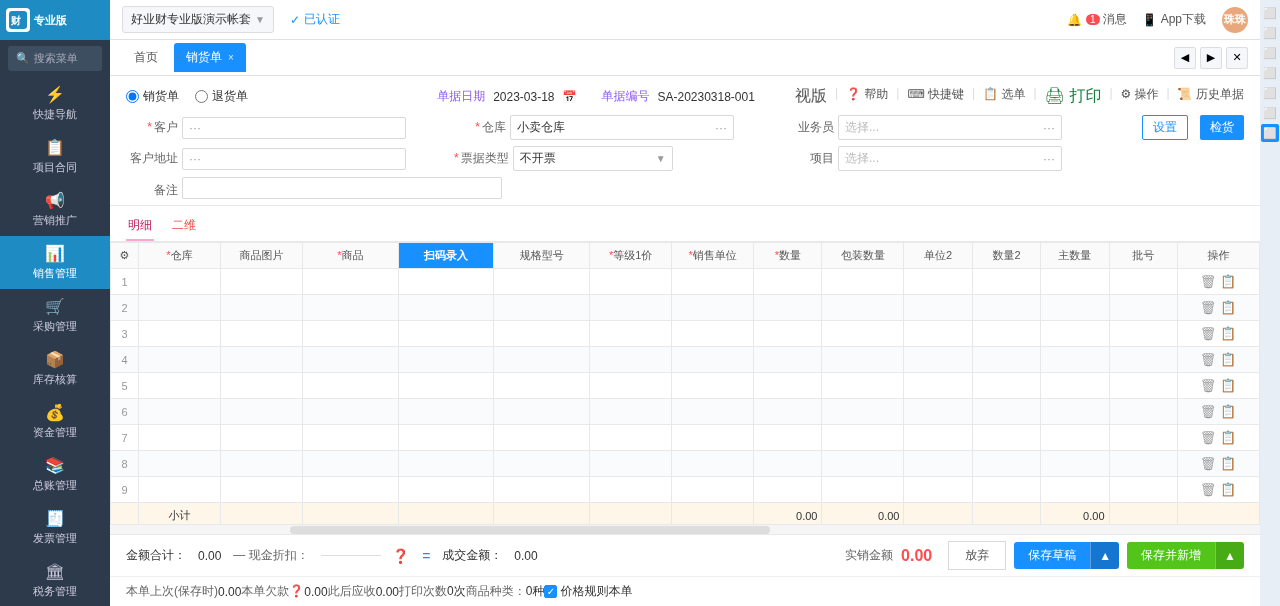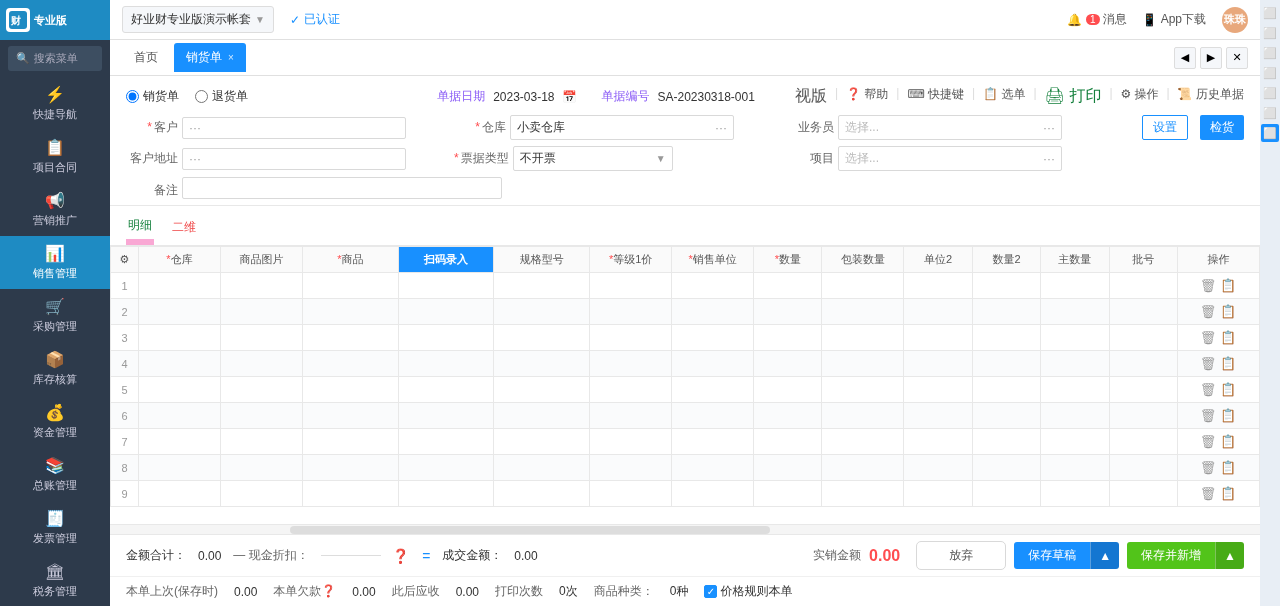--- a/index.html
+++ b/index.html
@@ -55,21 +55,21 @@
     .right-actions { margin-left: auto; display: flex; gap: 12px; }
     .btn-set { background: #fff; border: 1px solid #1890ff; color: #1890ff; padding: 3px 10px; border-radius: 2px; cursor: pointer; font-size: 12px; }
     .btn-add { background: #1890ff; border: none; color: #fff; padding: 3px 10px; border-radius: 2px; cursor: pointer; font-size: 12px; }
     .remarks-row { display: flex; align-items: flex-end; gap: 4px; }
     .remarks-input { border: 1px solid #d9d9d9; border-radius: 2px; padding: 3px 6px; font-size: 12px; width: 320px; }
 
     
     .table-section { flex: 1; display: flex; flex-direction: column; overflow: hidden; background: #fff; margin: 0; }
     .table-tabs { display: flex; align-items: center; padding: 6px 16px 0; gap: 16px; border-bottom: 1px solid #e8e8e8; }
     .table-tab { padding: 5px 2px; font-size: 12px; cursor: pointer; color: #ef4444; border-bottom: 2px solid transparent; }
-    .table-tab.active { color: #15803d; border-bottom: 6px solid #f9a8d4; }
+    .table-tab.active { color: #be185d; border-bottom: 2px solid #f9a8d4; }
     .table-wrap { flex: 1; overflow: auto; position: relative; }
     table { width: 100%; border-collapse: collapse; font-size: 11px; }
     table thead tr { background: #fafafa; }
     table thead th { border: 1px solid #e8e8e8; padding: 5px 4px; text-align: center; font-weight: normal; color: #555; white-space: nowrap; position: sticky; top: 0; background: #fafafa; z-index: 2; }
     table thead th.blue-btn { background: #1890ff; color: #fff; cursor: pointer; font-weight: bold; }
     table tbody tr { height: 26px; }
     table tbody tr:nth-child(even) { background: #fafbfc; }
     table tbody td { border: 1px solid #e8e8e8; padding: 3px 4px; text-align: center; color: #333; }
     table tbody td.row-num { color: #999; width: 28px; }
     .subtotal-row { background: #fdf6e9 !important; }
@@ -77,26 +77,26 @@
     .action-icons { display: flex; gap: 4px; justify-content: center; }
     .action-icon { cursor: pointer; color: #999; font-size: 13px; }
     .gear-col { width: 28px; }
     .scrollbar-area { height: 10px; background: #f5f5f5; border-top: 1px solid #e8e8e8; position: relative; overflow: hidden; }
     .scrollbar-track { height: 8px; background: #ddd; border-radius: 4px; position: absolute; top: 1px; left: 180px; width: 480px; }
 
     
     .footer { background: #fff; border-top: 1px solid #e8e8e8; }
     .footer-top { display: flex; align-items: center; padding: 6px 16px; gap: 12px; font-size: 12px; color: #333; border-bottom: 1px solid #f0f0f0; }
     .footer-bottom { display: flex; align-items: center; padding: 6px 16px; gap: 16px; font-size: 12px; }
-    .footer-info { display: flex; gap: 16px; align-items: center; }
+    .footer-info { display: flex; align-items: center; }
     .footer-label { color: #666; }
     .footer-value { color: #333; font-weight: 500; }
     .actual-amount-label { color: #666; }
     .actual-amount-value { color: #ff4d4f; font-size: 16px; font-weight: bold; margin-right: 8px; }
-    .btn-abandon { background: #fff; border: 1px solid #d9d9d9; padding: 5px 32px; border-radius: 5px; cursor: pointer; font-size: 12px; color: #555; }
+    .btn-abandon { background: #fff; border: 1px solid #d9d9d9; padding: 5px 16px; border-radius: 0; cursor: pointer; font-size: 12px; color: #555; }
     .btn-save-draft { background: #1890ff; border: none; color: #fff; padding: 5px 14px; border-radius: 3px 0 0 3px; cursor: pointer; font-size: 12px; }
     .btn-save-draft-arrow { background: #1476d1; border: none; color: #fff; padding: 5px 8px; border-radius: 0 3px 3px 0; cursor: pointer; font-size: 12px; border-left: 1px solid rgba(255,255,255,0.3); }
     .btn-save-new { background: #52c41a; border: none; color: #fff; padding: 5px 14px; border-radius: 3px 0 0 3px; cursor: pointer; font-size: 12px; }
     .btn-save-new-arrow { background: #47ab16; border: none; color: #fff; padding: 5px 8px; border-radius: 0 3px 3px 0; cursor: pointer; font-size: 12px; border-left: 1px solid rgba(255,255,255,0.3); }
     .checkbox-item { display: flex; align-items: center; gap: 3px; cursor: pointer; }
     .cb { width: 13px; height: 13px; border: 1px solid #1890ff; border-radius: 2px; background: #1890ff; display: flex; align-items: center; justify-content: center; }
     .cb-check { color: #fff; font-size: 10px; }
 
     
     .right-panel { width: 20px; background: #e8eef5; display: flex; flex-direction: column; align-items: center; padding: 4px 0; gap: 2px; flex-shrink: 0; }
@@ -524,20 +524,37 @@
               <td></td>
               <td></td>
               <td></td>
               <td>
                 <div class="action-icons">
                   <span class="action-icon">🗑</span>
                   <span class="action-icon">📋</span>
                 </div>
               </td>
             </tr>
+          <tr class="subtotal-row">
+            <td colspan="1"></td>
+            <td>小计</td>
+            <td></td>
+            <td></td>
+            <td></td>
+            <td></td>
+            <td></td>
+            <td></td>
+            <td style="text-align:right;">0.00</td>
+            <td style="text-align:right;">0.00</td>
+            <td></td>
+            <td></td>
+            <td style="text-align:right;">0.00</td>
+            <td></td>
+            <td></td>
+          </tr>
         </tbody>
       </table>
     </div>
     <div class="scrollbar-area">
       <div class="scrollbar-track"></div>
     </div>
   </div>
 
   <div class="footer">
     <div class="footer-top">

